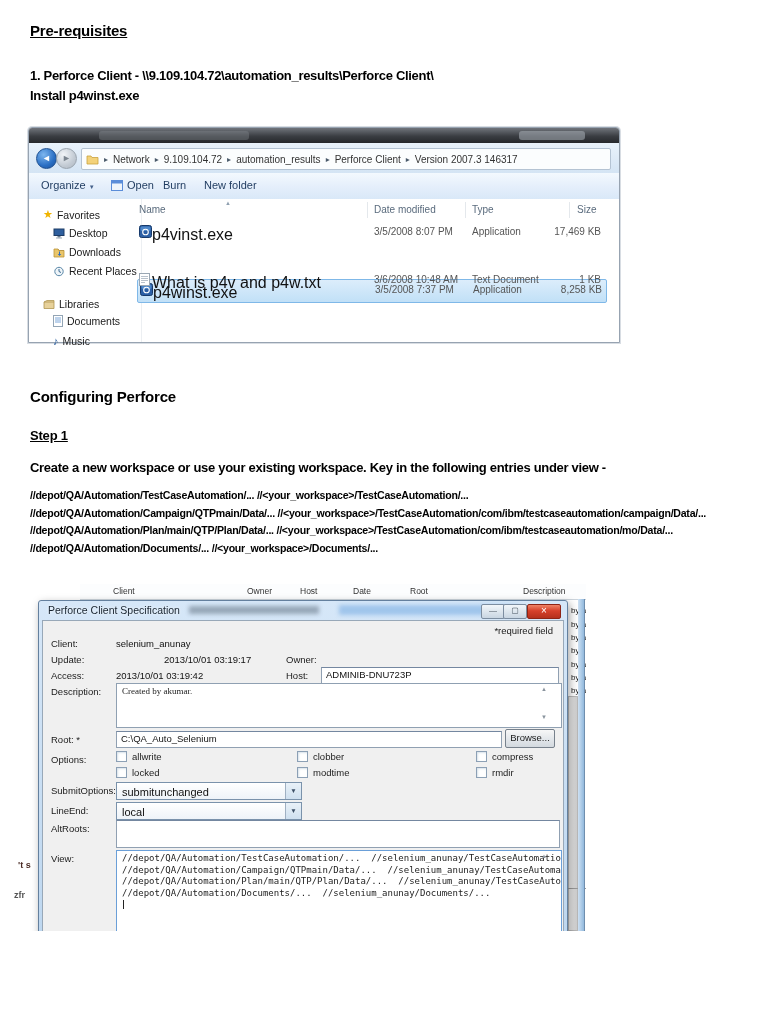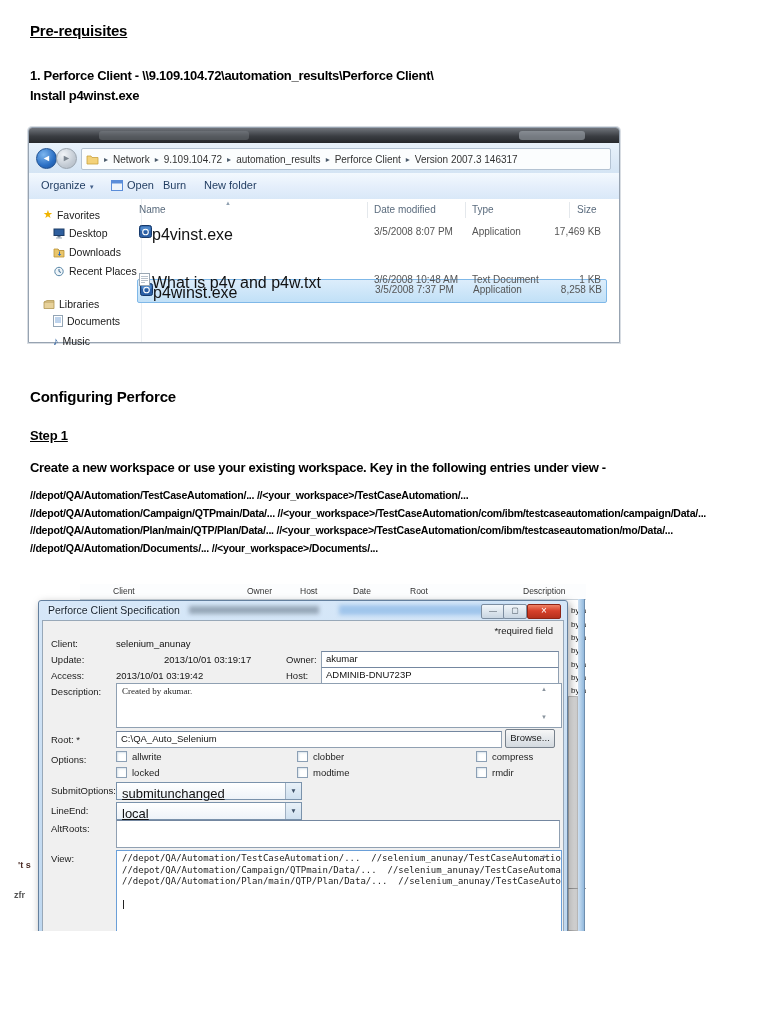--- a/index.html
+++ b/index.html
@@ -70,21 +70,21 @@
   .winbtn.close{background:linear-gradient(#ef8467,#d6402a 45%,#b5301c);border-color:#8e2415;color:#fff;font-size:10px;line-height:12px;}
   .dlgbody{left:3px;top:19px;right:3px;bottom:0;background:#f0f0f0;border:1px solid #98a8b8;}
   .dl{font-size:9.5px;color:#1a1a1a;white-space:nowrap;}
   .dval{font-size:9.5px;color:#111;white-space:nowrap;}
   .dinput{background:#fff;border:1px solid #90a0b2;border-top-color:#7487a0;font-size:9.5px;color:#111;
           padding:1px 4px;white-space:nowrap;overflow:hidden;}
   .dtextarea{background:#fff;border:1px solid #8fa0b2;font-family:"DejaVu Sans Mono",monospace;
              font-size:9px;color:#222;padding:2px 5px;overflow:hidden;}
   .scrollar{position:absolute;right:2px;font-size:6px;color:#8a949e;}
   .ddrop{background:linear-gradient(#ffffff,#eef3f8);border:1px solid #7a92ab;height:16px;}
-  .ddrop .dtext{position:absolute;left:5px;top:2.5px;font-size:13px;color:#111;text-decoration:underline;}
+  .ddrop .dtext{position:absolute;left:5px;top:2.5px;font-size:11px;color:#111;}
   .ddrop .darrow{position:absolute;right:0;top:0;bottom:0;width:15px;border-left:1px solid #9fb0c2;
                  background:linear-gradient(#e9f1f8,#cfe0ef);font-size:6.5px;color:#3d5067;text-align:center;line-height:15px;}
   .chk{width:9px;height:9px;background:#fff;border:1px solid #8ca0b5;box-shadow:inset 1px 1px 2px #d8e2ea;display:inline-block;}
   .chkrow{display:flex;align-items:center;gap:5px;font-size:9.5px;color:#222;white-space:nowrap;}
   .browse{background:linear-gradient(#f7f7f7,#e2e6ea 55%,#d3d9df);border:1px solid #77818c;border-radius:2px;
           font-size:9.5px;color:#222;text-align:center;line-height:15px;}
   .viewbox{border:1px solid #6a9fd8;}
   .vline{white-space:pre;line-height:11.5px;}
   .cursorbar{position:absolute;width:1px;height:9px;background:#222;}
 </style>
@@ -283,21 +283,20 @@
       <div class="abs dlgbody"></div>
 
       <div class="abs dl" style="right:14px;top:24px;">*required field</div>
 
       <div class="abs dl" style="left:12px;top:37px;">Client:</div>
       <div class="abs dval" style="left:77px;top:37px;">selenium_anunay</div>
 
       <div class="abs dl" style="left:12px;top:53px;">Update:</div>
       <div class="abs dval" style="left:77px;top:53px;margin-left:48px;">2013/10/01 03:19:17</div>
       <div class="abs dl" style="left:247px;top:53px;">Owner:</div>
-      <div class="abs dinput" style="left:282px;top:50px;width:228px;height:13px;">akumar</div>
 
       <div class="abs dl" style="left:12px;top:69px;">Access:</div>
       <div class="abs dval" style="left:77px;top:69px;">2013/10/01 03:19:42</div>
       <div class="abs dl" style="left:247px;top:69px;">Host:</div>
       <div class="abs dinput" style="left:282px;top:66px;width:228px;height:13px;">ADMINIB-DNU723P</div>
 
       <div class="abs dl" style="left:12px;top:85px;">Description:</div>
       <div class="abs dtextarea" style="left:77px;top:82px;width:434px;height:39px;font-family:Liberation Serif, serif;">Created by akumar.</div>
       <span class="scrollar" style="right:20px;top:85px;">▲</span>
       <span class="scrollar" style="right:20px;top:113px;">▼</span>
@@ -345,19 +344,20 @@
       </div>
 
       <div class="abs dl" style="left:12px;top:222px;">AltRoots:</div>
       <div class="abs dinput" style="left:77px;top:219px;width:434px;height:24px;"></div>
 
       <div class="abs dl" style="left:12px;top:252px;">View:</div>
       <div class="abs dtextarea viewbox" style="left:77px;top:249px;width:434px;height:145px;">
         <div class="vline">//depot/QA/Automation/TestCaseAutomation/...  //selenium_anunay/TestCaseAutomation/...</div>
         <div class="vline">//depot/QA/Automation/Campaign/QTPmain/Data/...  //selenium_anunay/TestCaseAutomation/com/ibm</div>
         <div class="vline">//depot/QA/Automation/Plan/main/QTP/Plan/Data/...  //selenium_anunay/TestCaseAutomation/com/i</div>
+        <div class="vline">//depot/QA/Automation/Documents/...  //selenium_anunay/Documents/...</div>
         <div class="cursorbar" style="left:6px;top:49px;"></div>
       </div>
       <span class="scrollar" style="right:20px;top:252px;">▲</span>
     </div>
   </div>
 
 </div>
 
 </body></html>

